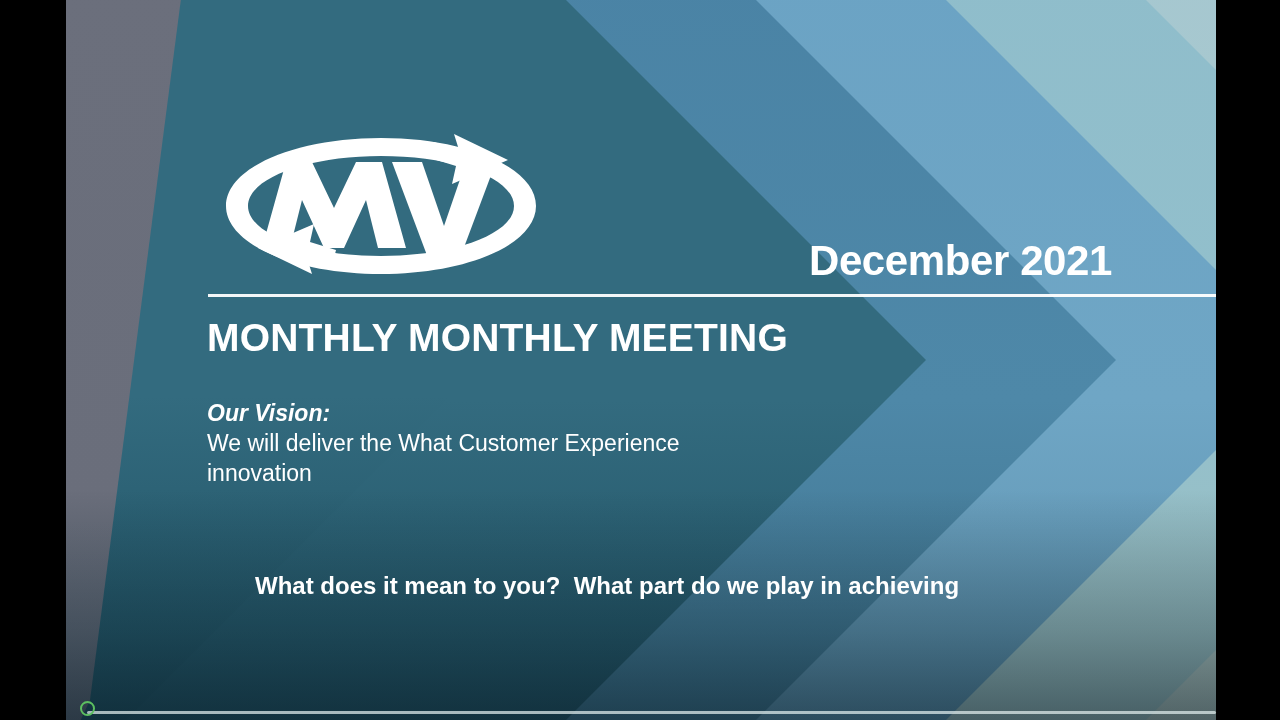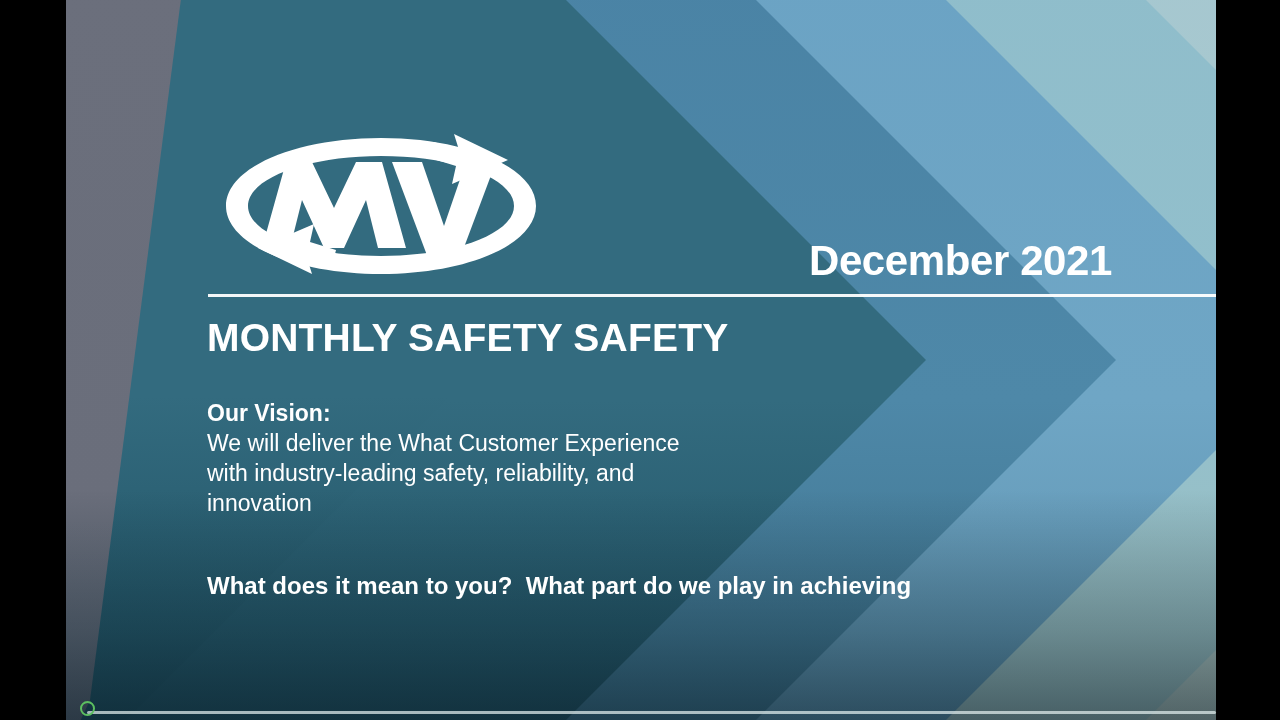--- a/index.html
+++ b/index.html
@@ -78,34 +78,34 @@
 
   
   #vision {
     position:absolute;
     left:141px; top:398px;
     width:760px;
     color:#FFFFFF;
     font-size:23px;
     line-height:30px;
   }
-  #vision .vision-label { font-weight:bold; display:block; }
+  #vision .vision-label { font-weight:bold; display:block;font-style:italic; }
   #vision .vision-line  { display:block; font-weight:normal; }
 
   
   #question {
     position:absolute;
     left:141px; top:570px;
     width:950px;
     color:#FFFFFF;
     font-size:24px;
     font-weight:bold;
     line-height:31px;
   }
-  #question .q-line { display:block; white-space:pre; }
+  #question .q-line { display:block; white-space:pre;margin-left:48px; }
 
   
   #player-bar {
     position:absolute;
     left:66px; top:711px;
     width:1150px; height:4px;
   }
   #progress-track {
     position:absolute; left:21px; top:0;
     width:1129px; height:3px;
@@ -206,26 +206,25 @@
 
           <path d="M 176 40 L 206 40 L 228 104 L 250 40 L 280 40 L 244 136 L 212 136 Z"></path>
         </g>
       </svg>
     </div>
 
     <div id="date">December 2021</div>
 
     <div id="divider"></div>
 
-    <div id="headline">MONTHLY SAFETY SAFETY</div>
+    <div id="headline">MONTHLY MONTHLY MEETING</div>
 
     <div id="vision">
       <span class="vision-label">Our Vision:</span>
       <span class="vision-line">We will deliver the What Customer Experience</span>
-      <span class="vision-line">with industry-leading safety, reliability, and</span>
       <span class="vision-line">innovation</span>
     </div>
 
     <div id="question">
       <span class="q-line">What does it mean to you?  What part do we play in achieving</span>
     </div>
 
   </div>
 
   <div class="letterbox" id="letterbox-left"></div>

